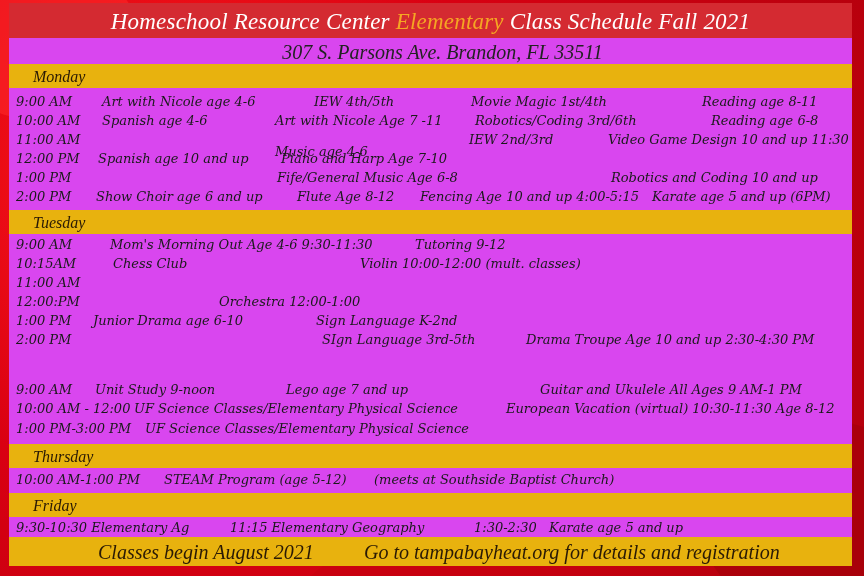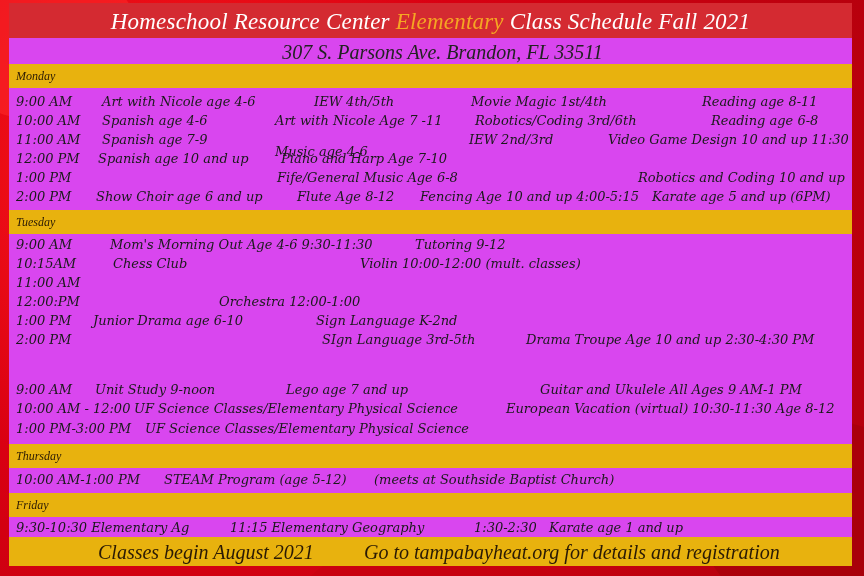--- a/index.html
+++ b/index.html
@@ -22,21 +22,21 @@
   .title-bar .accent { color:#f5a623; }
   .address {
     position:absolute; left:0; top:35px; width:843px; height:26px;
     text-align:center; font-family:"Liberation Serif", serif; font-style:italic;
     font-size:20px; line-height:28px; color:#222;margin-left:12px;
   }
   .day-bar {
     position:absolute; left:0; width:843px; height:24px;
     background:#e8b20e; color:#2a1a05;
     font-family:"Liberation Serif", serif; font-style:italic;
-    font-size:12px; line-height:25px; padding-left:7px; box-sizing:border-box;
+    font-size:16px; line-height:25px; padding-left:24px; box-sizing:border-box;
   }
   .row {
     position:absolute; left:0; width:843px; height:19px;
     font-family:"DejaVu Serif", serif; font-style:italic;
     font-size:13px; line-height:19px; color:#1a1a1a; white-space:nowrap;
   }
   .cell { position:absolute; top:0; }
   .footer {
     position:absolute; left:0; top:534px; width:843px; height:29px;
     background:#e8b20e; color:#2a1a05;
@@ -67,34 +67,33 @@
   </div>
   <div class="row" style="top:108px;">
     <span class="cell" style="left:7px;">10:00 AM</span>
     <span class="cell" style="left:93px;">Spanish age 4-6</span>
     <span class="cell" style="left:266px;">Art with Nicole Age 7 -11</span>
     <span class="cell" style="left:466px;">Robotics/Coding 3rd/6th</span>
     <span class="cell" style="left:702px;">Reading age 6-8</span>
   </div>
   <div class="row" style="top:127px;">
     <span class="cell" style="left:7px;">11:00 AM</span>
-    <span class="cell" style="left:93px;">Spanish age 7-9</span>
     <span class="cell" style="left:266px;margin-top:12px;">Music age 4-6</span>
     <span class="cell" style="left:460px;">IEW 2nd/3rd</span>
     <span class="cell" style="left:599px;">Video Game Design 10 and up 11:30</span>
   </div>
   <div class="row" style="top:146px;">
     <span class="cell" style="left:7px;">12:00  PM</span>
     <span class="cell" style="left:89px;">Spanish age 10 and up</span>
     <span class="cell" style="left:272px;">Piano and Harp Age 7-10</span>
   </div>
   <div class="row" style="top:165px;">
     <span class="cell" style="left:7px;"> 1:00 PM</span>
     <span class="cell" style="left:268px;">Fife/General Music Age 6-8</span>
-    <span class="cell" style="left:602px;margin-left:27px;">Robotics and Coding 10 and up</span>
+    <span class="cell" style="left:602px;">Robotics and Coding 10 and up</span>
   </div>
   <div class="row" style="top:184px;">
     <span class="cell" style="left:7px;">2:00 PM</span>
     <span class="cell" style="left:87px;">Show Choir age 6 and up</span>
     <span class="cell" style="left:288px;">Flute Age 8-12</span>
     <span class="cell" style="left:411px;">Fencing Age 10 and up 4:00-5:15</span>
     <span class="cell" style="left:643px;text-align:center;">Karate age 5 and up (6PM)</span>
   </div>
 
   <div class="day-bar" style="top:207px;">Tuesday</div>
@@ -147,20 +146,20 @@
     <span class="cell" style="left:7px;">10:00 AM-1:00 PM</span>
     <span class="cell" style="left:155px;">STEAM  Program (age 5-12)</span>
     <span class="cell" style="left:365px;">(meets at Southside Baptist Church)</span>
   </div>
 
   <div class="day-bar" style="top:490px;">Friday</div>
   <div class="row" style="top:515px;font-style:italic;">
     <span class="cell" style="left:7px;">9:30-10:30 Elementary Ag</span>
     <span class="cell" style="left:221px;">11:15 Elementary Geography</span>
     <span class="cell" style="left:465px;">1:30-2:30</span>
-    <span class="cell" style="left:540px;">Karate age 1 and up</span>
+    <span class="cell" style="left:540px;">Karate age 5 and up</span>
   </div>
 
   <div class="footer">
     <span style="left:89px;">Classes begin August 2021</span>
     <span style="left:355px;">Go to tampabayheat.org for details and registration</span>
   </div>
 </div>
 
 </body></html>

